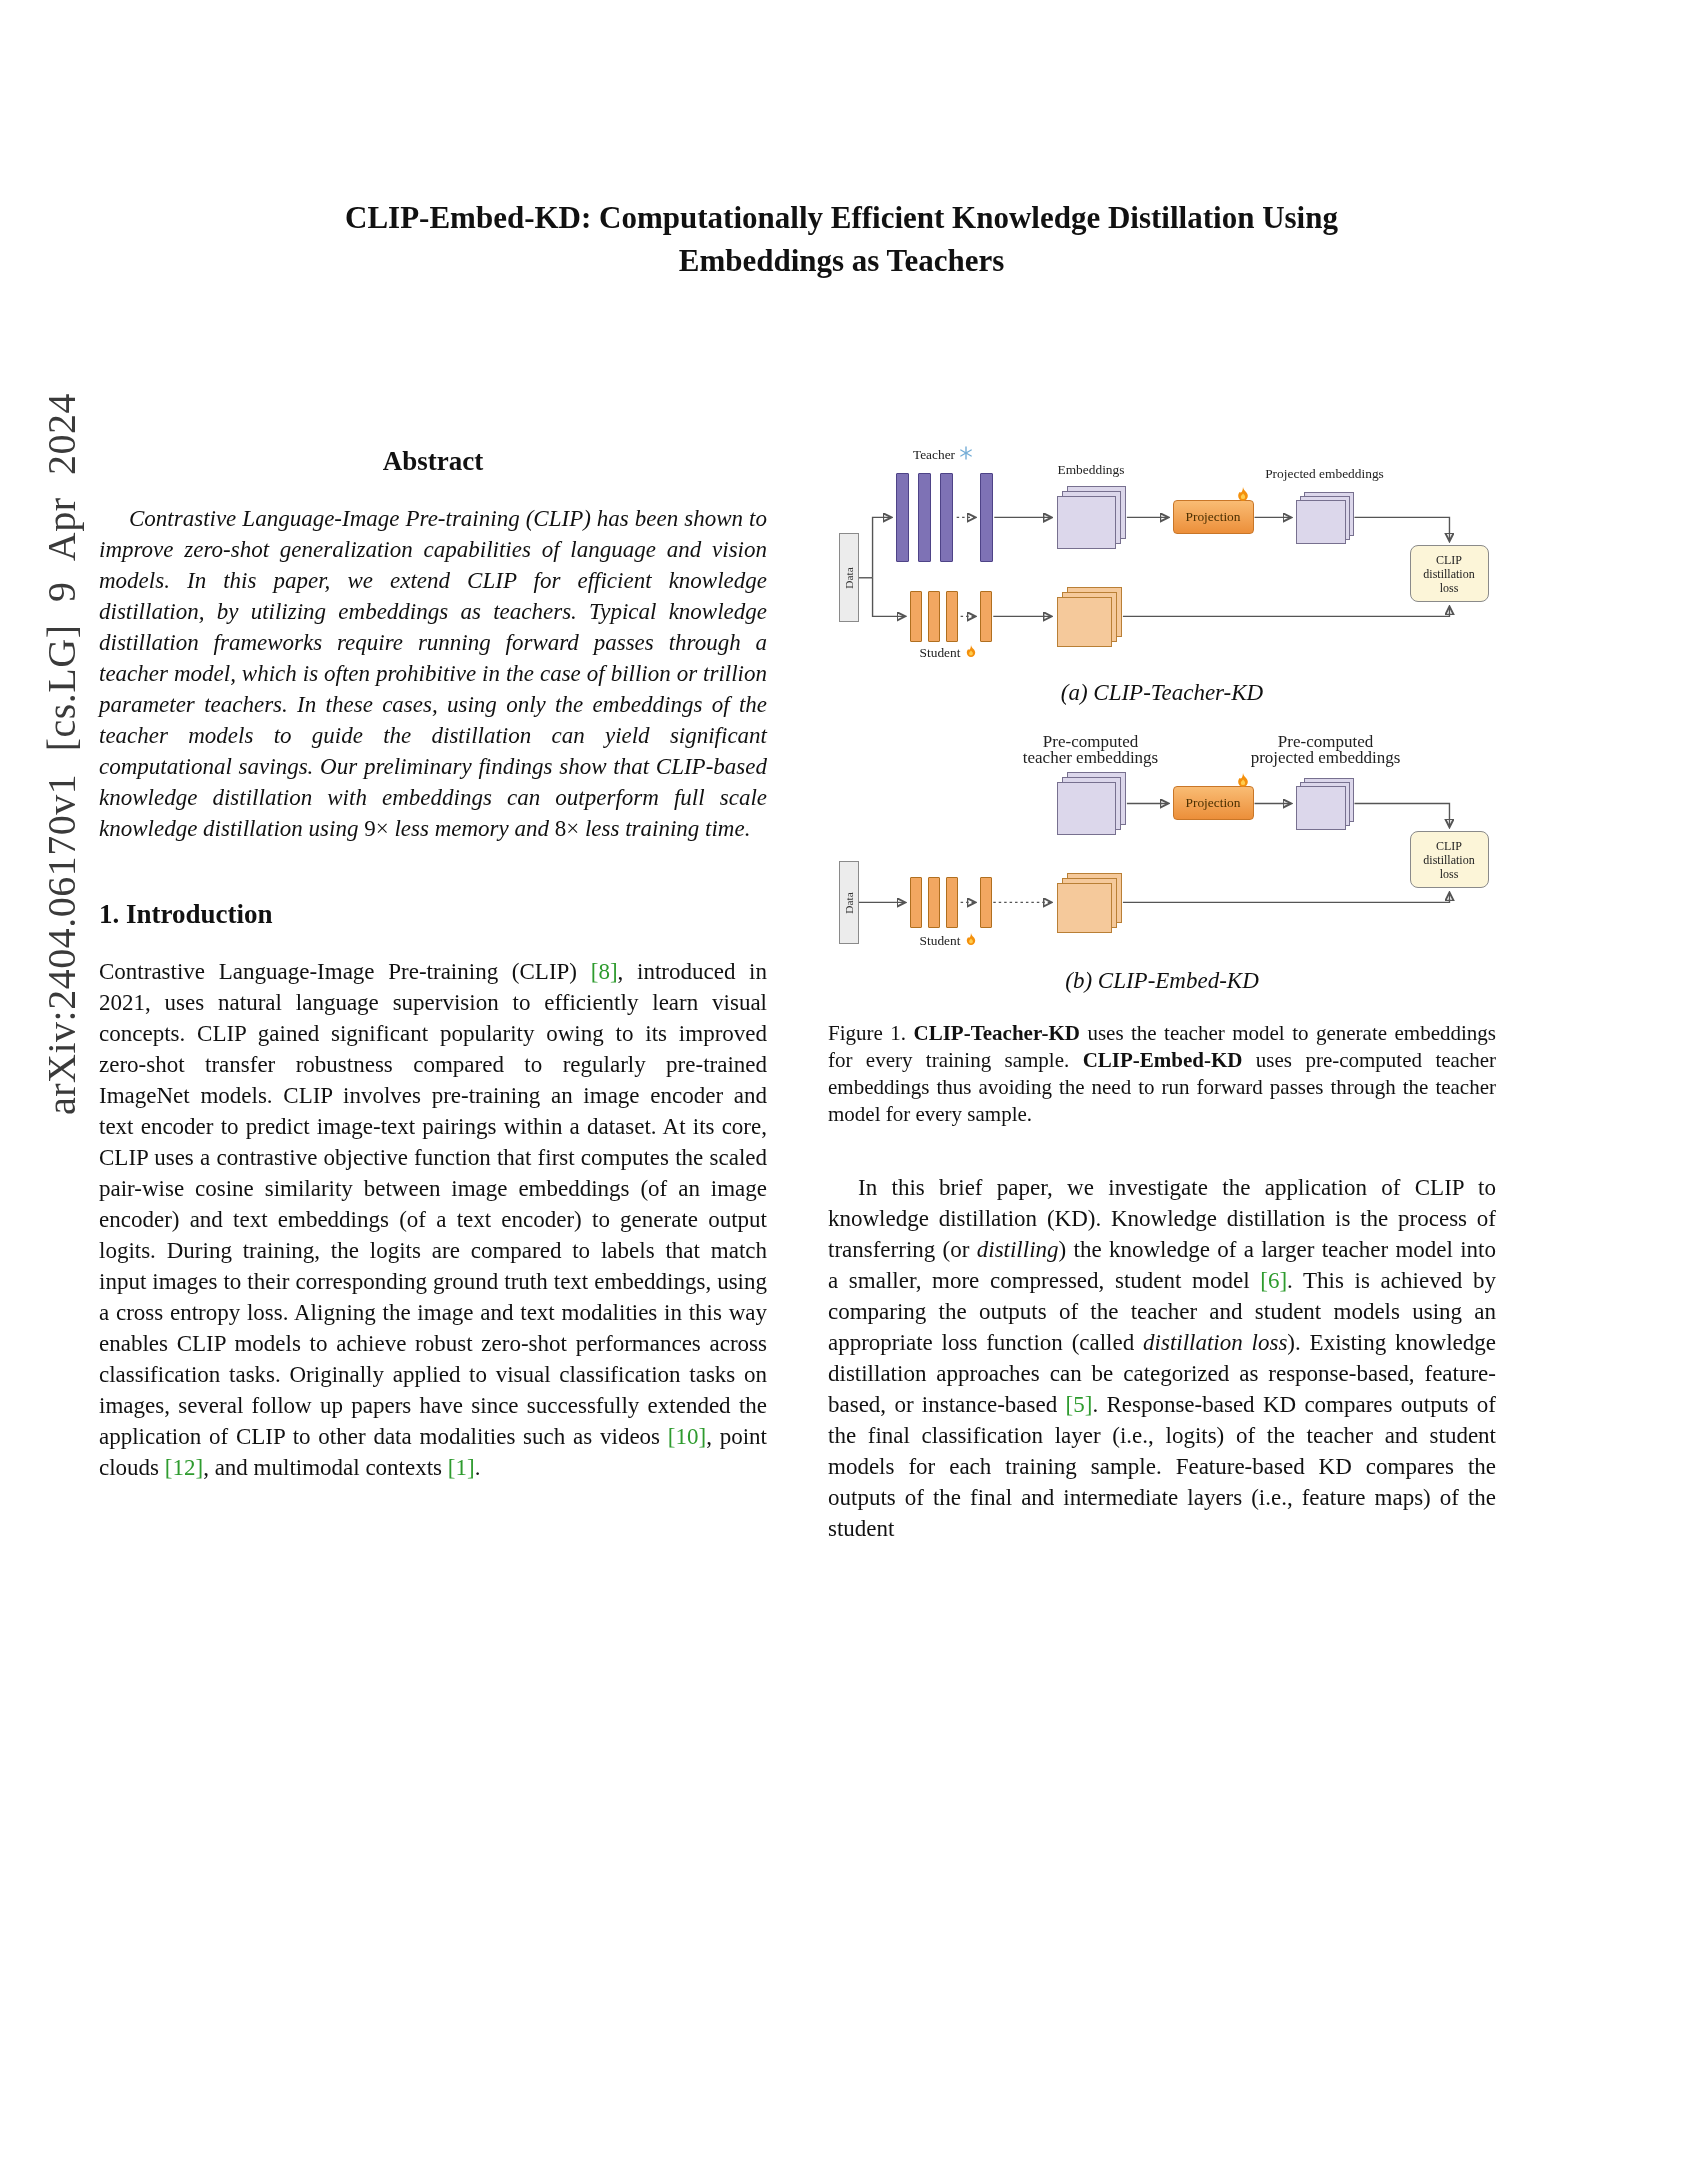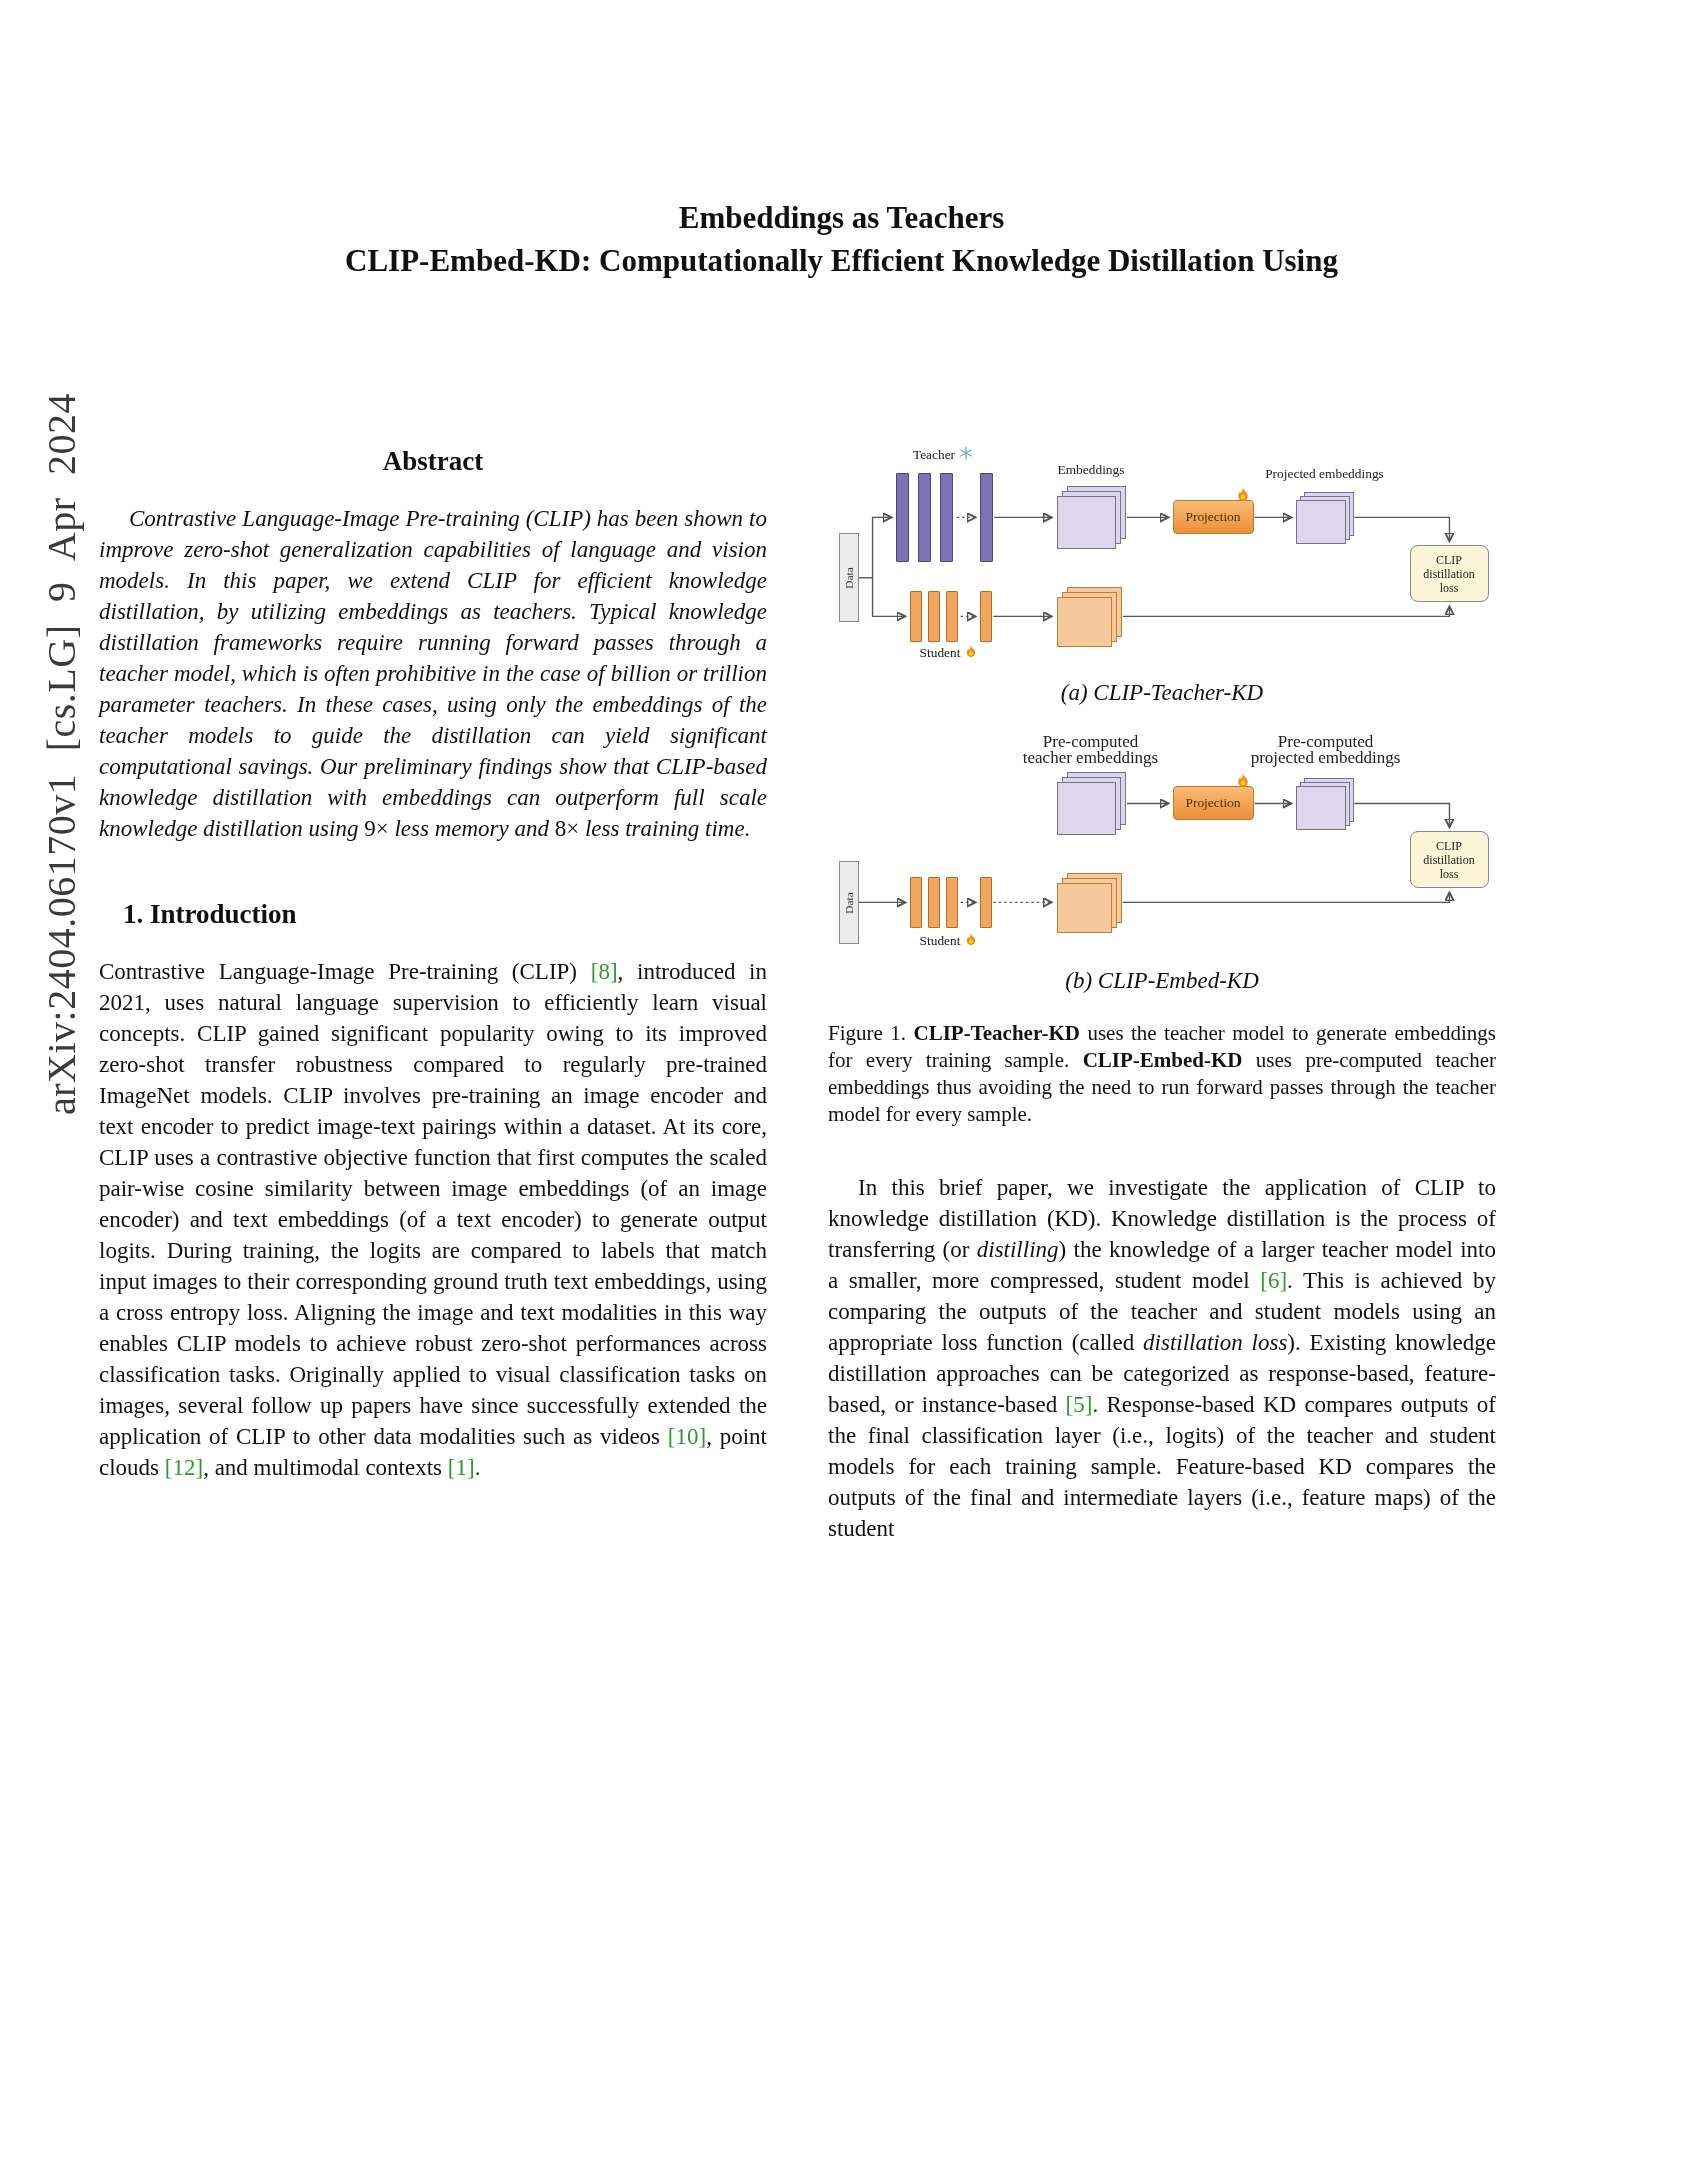--- a/index.html
+++ b/index.html
@@ -20,21 +20,21 @@
   
   .title-block { position:absolute; top:196px; left:0; width:100%; text-align:center; }
   .title-line { font-size:31px; font-weight:bold; line-height:43px; }
   .author-block { position:absolute; top:319px; left:0; width:100%; text-align:center; font-size:25px; line-height:33px; }
 
   
   .columns { position:absolute; top:446px; left:99px; width:1398px; display:flex; gap:61px; }
   .col { width:668px; }
 
   .abstract-heading { font-size:27px; font-weight:bold; text-align:center; }
-  .section-heading { font-size:27px; font-weight:bold; margin-top:55px;margin-left:24px; }
+  .section-heading { font-size:27px; font-weight:bold; margin-top:55px; }
   .body-text { font-size:23px; line-height:31px; text-align:justify; margin-top:26px; }
   .abstract-text { font-style:italic; }
   .indent { text-indent:30px; }
   .seg-n { font-style:normal; }
   .seg-i { font-style:italic; }
   .seg-b { font-weight:bold; }
   .seg-c { color:#2e9b2e; }
 
   
   figure { display:block; }
@@ -76,22 +76,22 @@
              text-align:center; font-size:12px; line-height:14px; color:#222; padding:3px; }
 </style>
 </head>
 <body>
 
 <div class="page">
 
   <div class="arxiv-stamp">arXiv:2404.06170v1 [cs.LG] 9 Apr 2024</div>
 
   <div class="title-block">
+    <div class="title-line">CLIP-Embed-KD: Computationally Efficient Knowledge Distillation Using</div>
     <div class="title-line">Embeddings as Teachers</div>
-    <div class="title-line">CLIP-Embed-KD: Computationally Efficient Knowledge Distillation Using</div>
   </div>
 
 
   <div class="columns">
 
     <div class="col">
       <div class="abstract-heading">Abstract</div>
       <p class="body-text abstract-text indent"><span class="seg-i">Contrastive Language-Image Pre-training (CLIP) has been shown to improve zero-shot generalization capabilities of language and vision models. In this paper, we extend CLIP for efficient knowledge distillation, by utilizing embeddings as teachers. Typical knowledge distillation frameworks require running forward passes through a teacher model, which is often prohibitive in the case of billion or trillion parameter teachers. In these cases, using only the embeddings of the teacher models to guide the distillation can yield significant computational savings. Our preliminary findings show that CLIP-based knowledge distillation with embeddings can outperform full scale knowledge distillation using </span><span class="seg-n">9×</span><span class="seg-i"> less memory and </span><span class="seg-n">8×</span><span class="seg-i"> less training time.</span></p>
 
       <div class="section-heading">1. Introduction</div>

